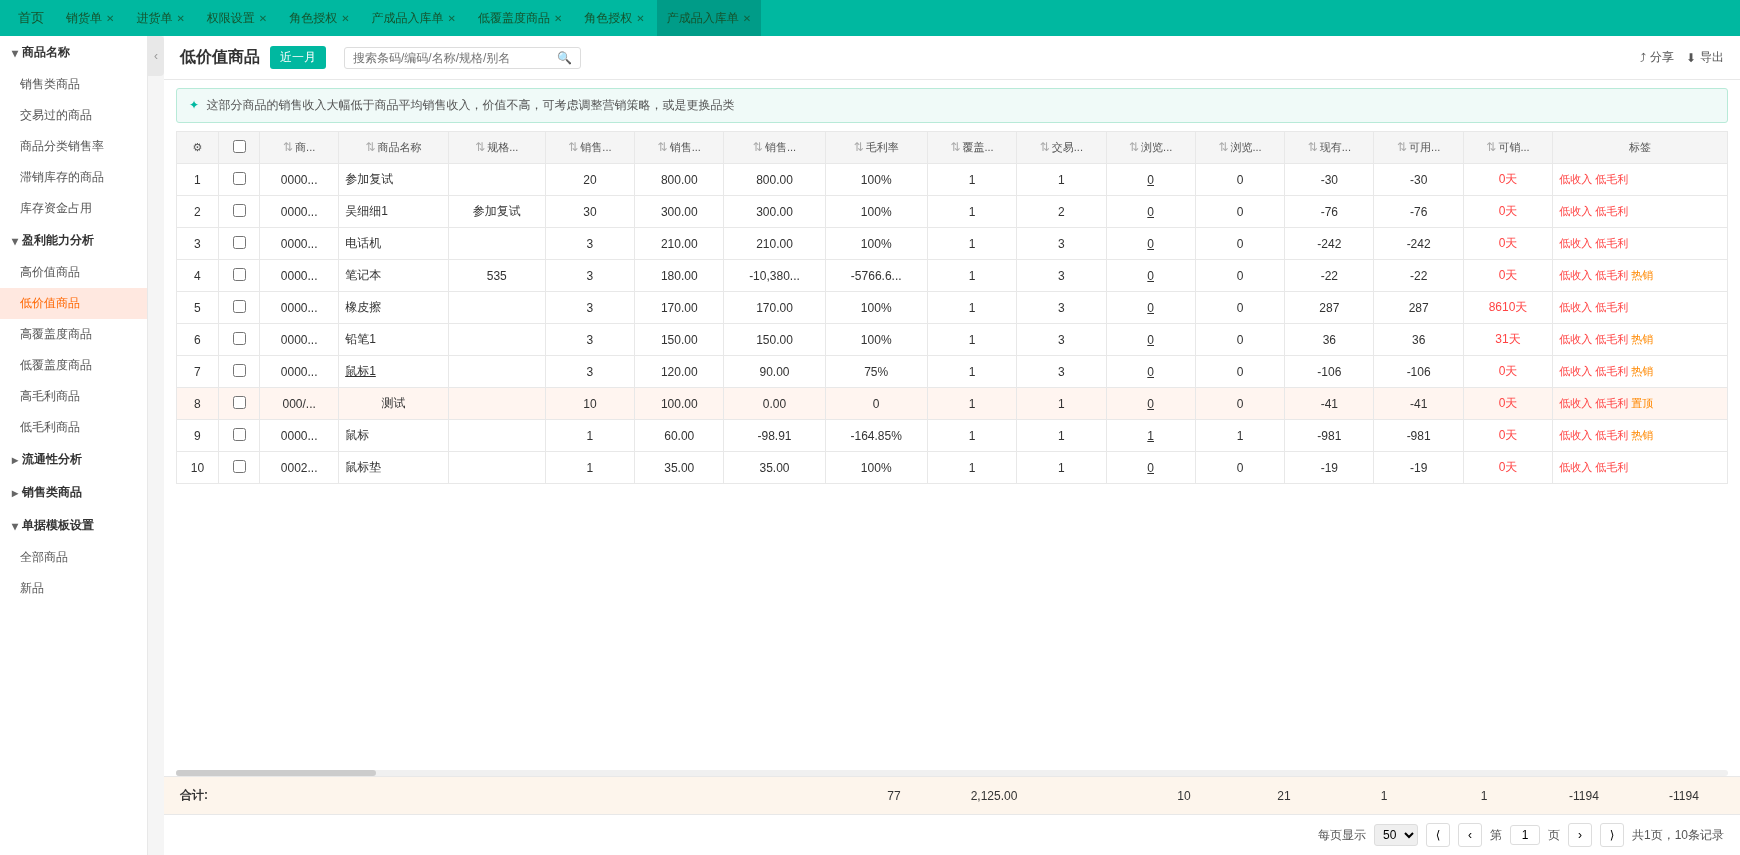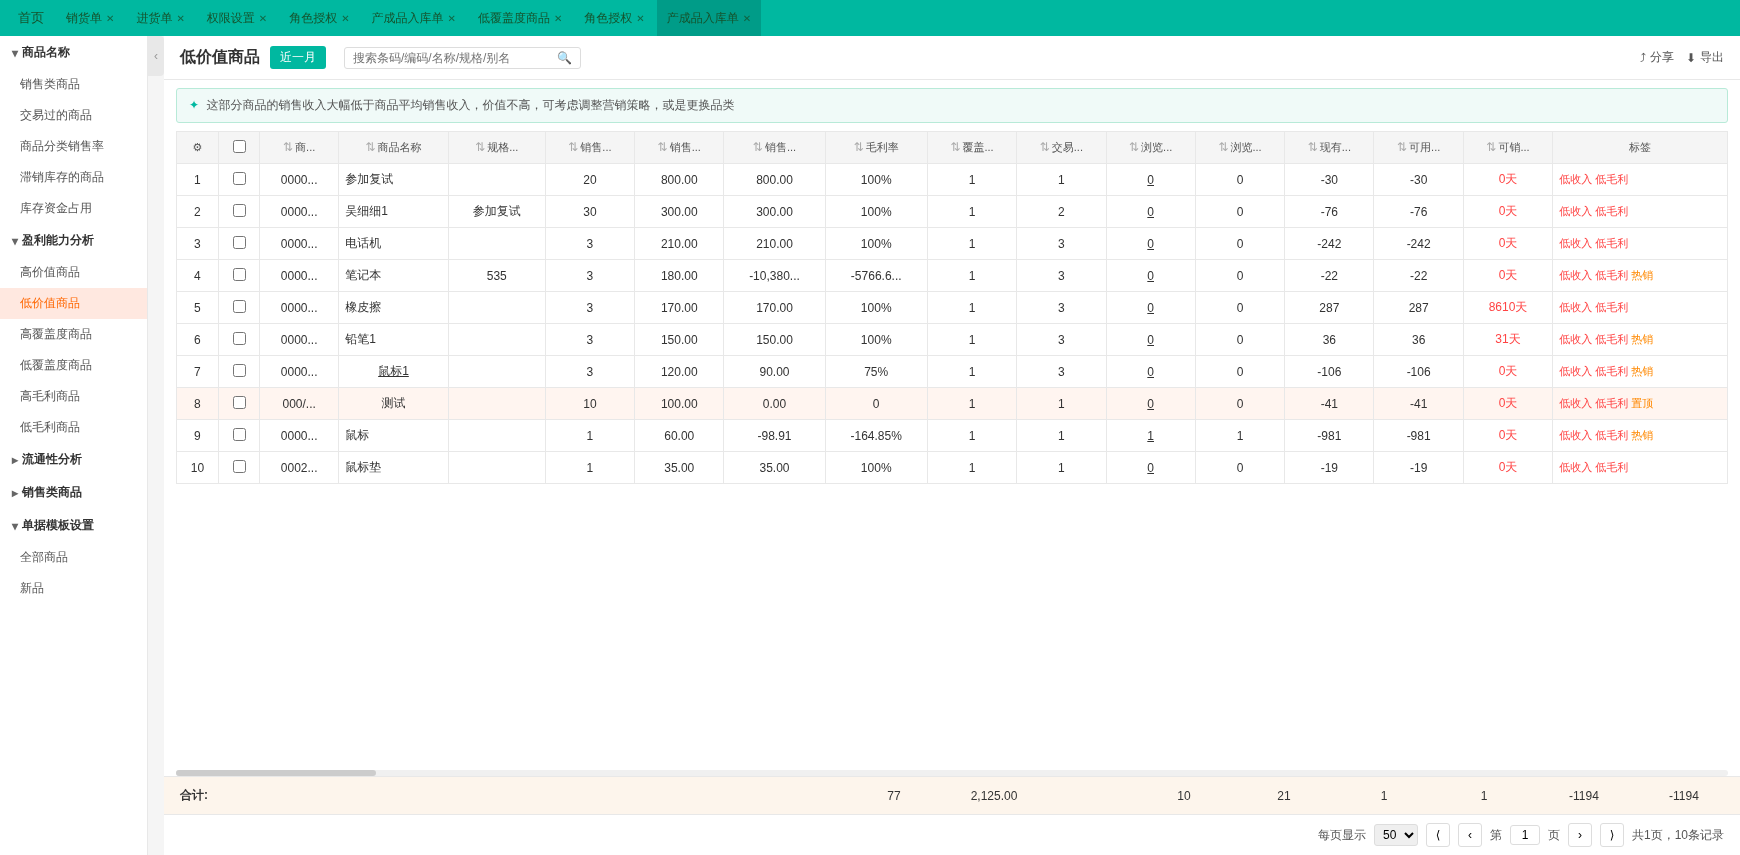--- a/index.html
+++ b/index.html
@@ -482,21 +482,21 @@
               <td>0</td>
               <td>36</td>
               <td>36</td>
               <td style="color: rgb(255, 68, 68);">31天</td>
               <td style="text-align: left;"><span style="font-size: 11px; margin-right: 3px; color: rgb(255, 68, 68);">低收入</span><span style="font-size: 11px; margin-right: 3px; color: rgb(255, 68, 68);">低毛利</span><span style="font-size: 11px; margin-right: 3px; color: rgb(255, 136, 0);">热销</span></td>
             </tr>
             <tr>
               <td>7</td>
               <td><input type="checkbox" style=""></td>
               <td>0000...</td>
-              <td style="text-align: center; text-decoration: underline;">鼠标1</td>
+              <td style="text-align: left; text-decoration: underline;">鼠标1</td>
               <td></td>
               <td>3</td>
               <td>120.00</td>
               <td>90.00</td>
               <td>75%</td>
               <td>1</td>
               <td>3</td>
               <td><span style="text-decoration: underline;">0</span></td>
               <td>0</td>
               <td>-106</td>

